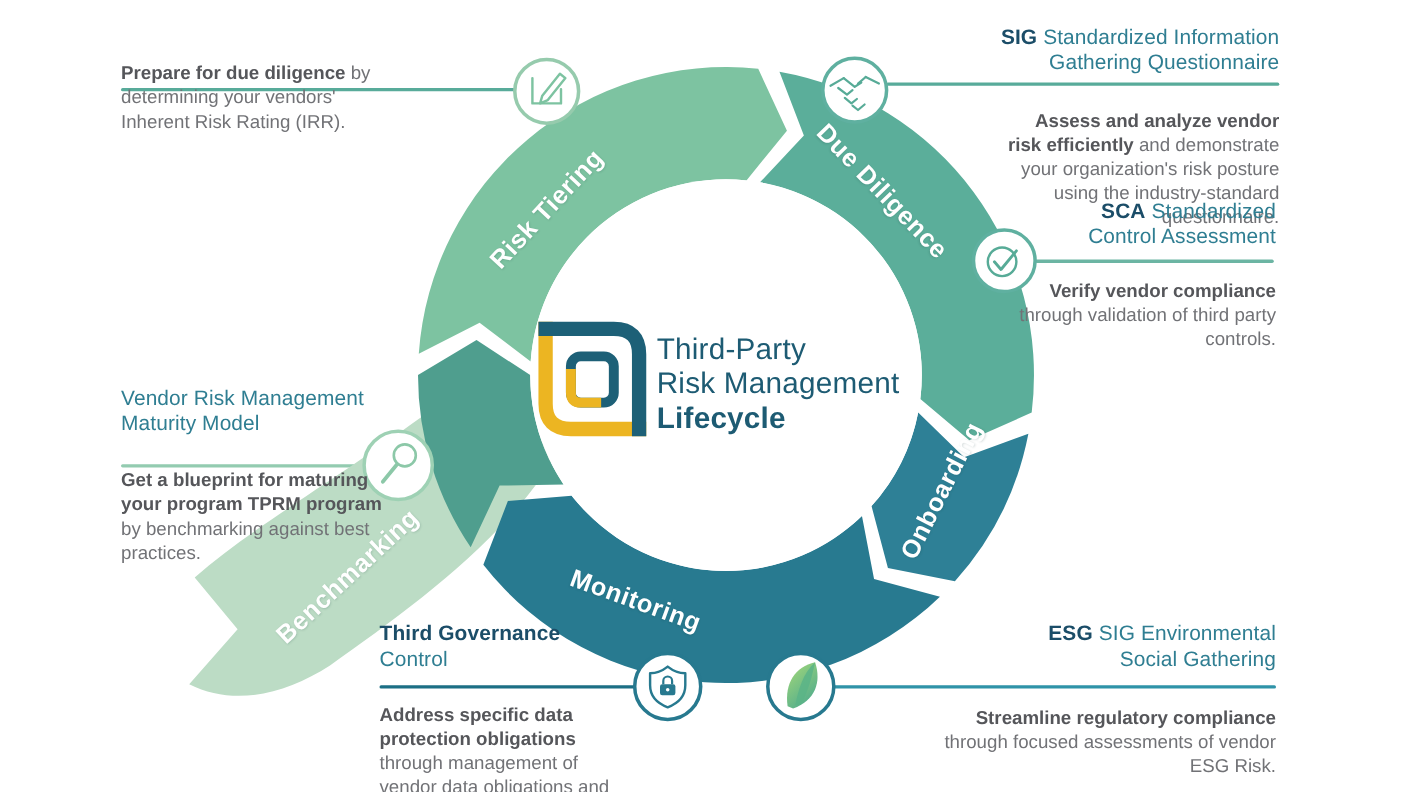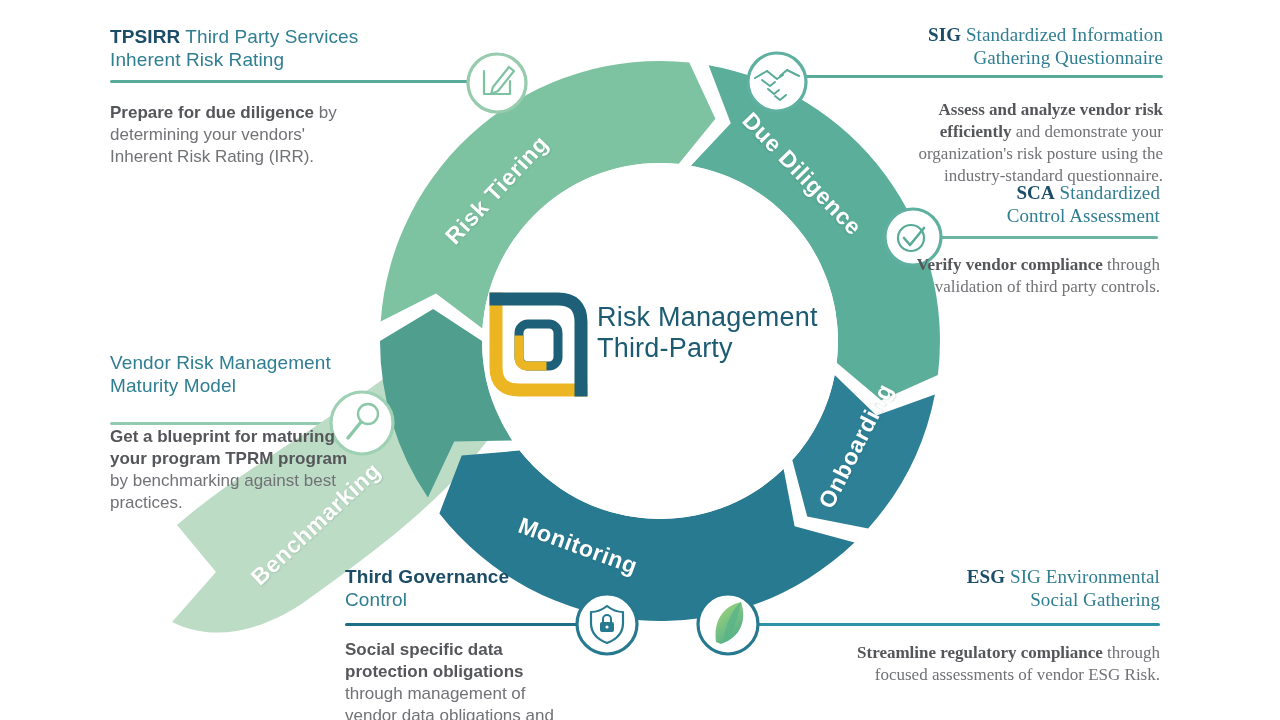--- a/index.html
+++ b/index.html
@@ -9,21 +9,21 @@
     --c-heading-accent:#1b4d68;--c-heading:#2f7e92;--c-body-bold:#55565a;--c-body:#717276;
     --c-title:#1d5b73;--c-ring-label:#ffffff;
   }
   .abs{position:absolute;}
   
   .callout-heading{font-size:19px;line-height:1.2;color:var(--c-heading);letter-spacing:.1px;}
   .callout-heading .acr{font-weight:bold;color:var(--c-heading-accent);}
   .callout-heading .acr.stacked{display:block;}
   .callout-desc{font-size:17px;line-height:1.3;color:var(--c-body);}
   .callout-desc .lead{font-weight:bold;color:var(--c-body-bold);}
-  .ta-r{text-align:right;font-family:Liberation Serif, serif;}
+  .ta-r{text-align:right;}
   .rule{height:2.5px;border-radius:2px;}
   
   .ring-label{
     font-size:23px;font-weight:bold;color:var(--c-ring-label);letter-spacing:.6px;
     white-space:nowrap;transform-origin:center;text-shadow:0 1px 2px rgba(20,60,60,.18);
   }
   
   .center-title{font-size:27px;line-height:1.16;color:var(--c-title);letter-spacing:.2px;}
   .center-title .bold{font-weight:bold;}
   svg{position:absolute;left:0;top:0;}
@@ -119,45 +119,45 @@
   </g>
 </svg>
 
 <div class="abs ring-label" style="left:497px;top:190px;transform:translate(-50%,-50%) rotate(-47deg);">Risk Tiering</div>
 <div class="abs ring-label" style="left:802px;top:174px;transform:translate(-50%,-50%) rotate(46deg);">Due Diligence</div>
 <div class="abs ring-label" style="left:856px;top:446px;transform:translate(-50%,-50%) rotate(-63deg);">Onboarding</div>
 <div class="abs ring-label" style="left:578px;top:546px;transform:translate(-50%,-50%) rotate(20deg);">Monitoring</div>
 <div class="abs ring-label" style="left:316px;top:524px;transform:translate(-50%,-50%) rotate(-43deg);">Benchmarking</div>
 
 <div class="abs center-title" style="left:597px;top:302px;">
+  <div>Third-Party</div>
   <div>Risk Management</div>
-  <div>Third-Party</div>
+  <div class="bold">Lifecycle</div>
 </div>
 
 <div class="abs" style="left:110px;top:26px;width:250px;">
-  <div class="callout-heading"><span class="acr">TPSIRR</span><span> Third Party Services Inherent Risk Rating</span></div>
   <p class="callout-desc" style="margin:30px 0 0;width:245px;"><span class="lead">Prepare for due diligence</span><span> by determining your vendors' Inherent Risk Rating (IRR).</span></p>
 </div>
 
 <div class="abs ta-r" style="left:883px;top:24px;width:280px;">
   <div class="callout-heading"><span class="acr">SIG</span><span> Standardized Information Gathering Questionnaire</span></div>
   <p class="callout-desc" style="margin:29px 0 0 28px;width:252px;"><span class="lead">Assess and analyze vendor risk efficiently</span><span> and demonstrate your organization's risk posture using the industry-standard questionnaire.</span></p>
 </div>
 
 <div class="abs ta-r" style="left:960px;top:182px;width:200px;">
   <div class="callout-heading"><span class="acr">SCA</span><span> Standardized Control Assessment</span></div>
   <p class="callout-desc" style="margin:26px 0 0 -60px;width:260px;"><span class="lead">Verify vendor compliance</span><span> through validation of third party controls.</span></p>
 </div>
 
 <div class="abs" style="left:110px;top:352px;width:235px;">
   <div class="callout-heading"><span>Vendor Risk Management Maturity Model</span></div>
   <p class="callout-desc" style="margin:28px 0 0;width:240px;"><span class="lead">Get a blueprint for maturing your program TPRM program</span><span> by benchmarking against best practices.</span></p>
 </div>
 
 <div class="abs" style="left:345px;top:566px;width:215px;">
   <div class="callout-heading"><span class="acr stacked">Third Governance</span><span>Control</span></div>
-  <p class="callout-desc" style="margin:27px 0 0;width:215px;"><span class="lead">Social specific data protection obligations</span><span> through management of vendor data obligations and due diligence tracking.</span></p>
+  <p class="callout-desc" style="margin:27px 0 0;width:215px;"><span class="lead">Address specific data protection obligations</span><span> through management of vendor data obligations and due diligence tracking.</span></p>
 </div>
 
 <div class="abs ta-r" style="left:930px;top:566px;width:230px;">
   <div class="callout-heading"><span class="acr">ESG</span><span> SIG Environmental Social Gathering</span></div>
   <p class="callout-desc" style="margin:30px 0 0 -75px;width:305px;"><span class="lead">Streamline regulatory compliance</span><span> through focused assessments of vendor ESG Risk.</span></p>
 </div>
 
 </body></html>

